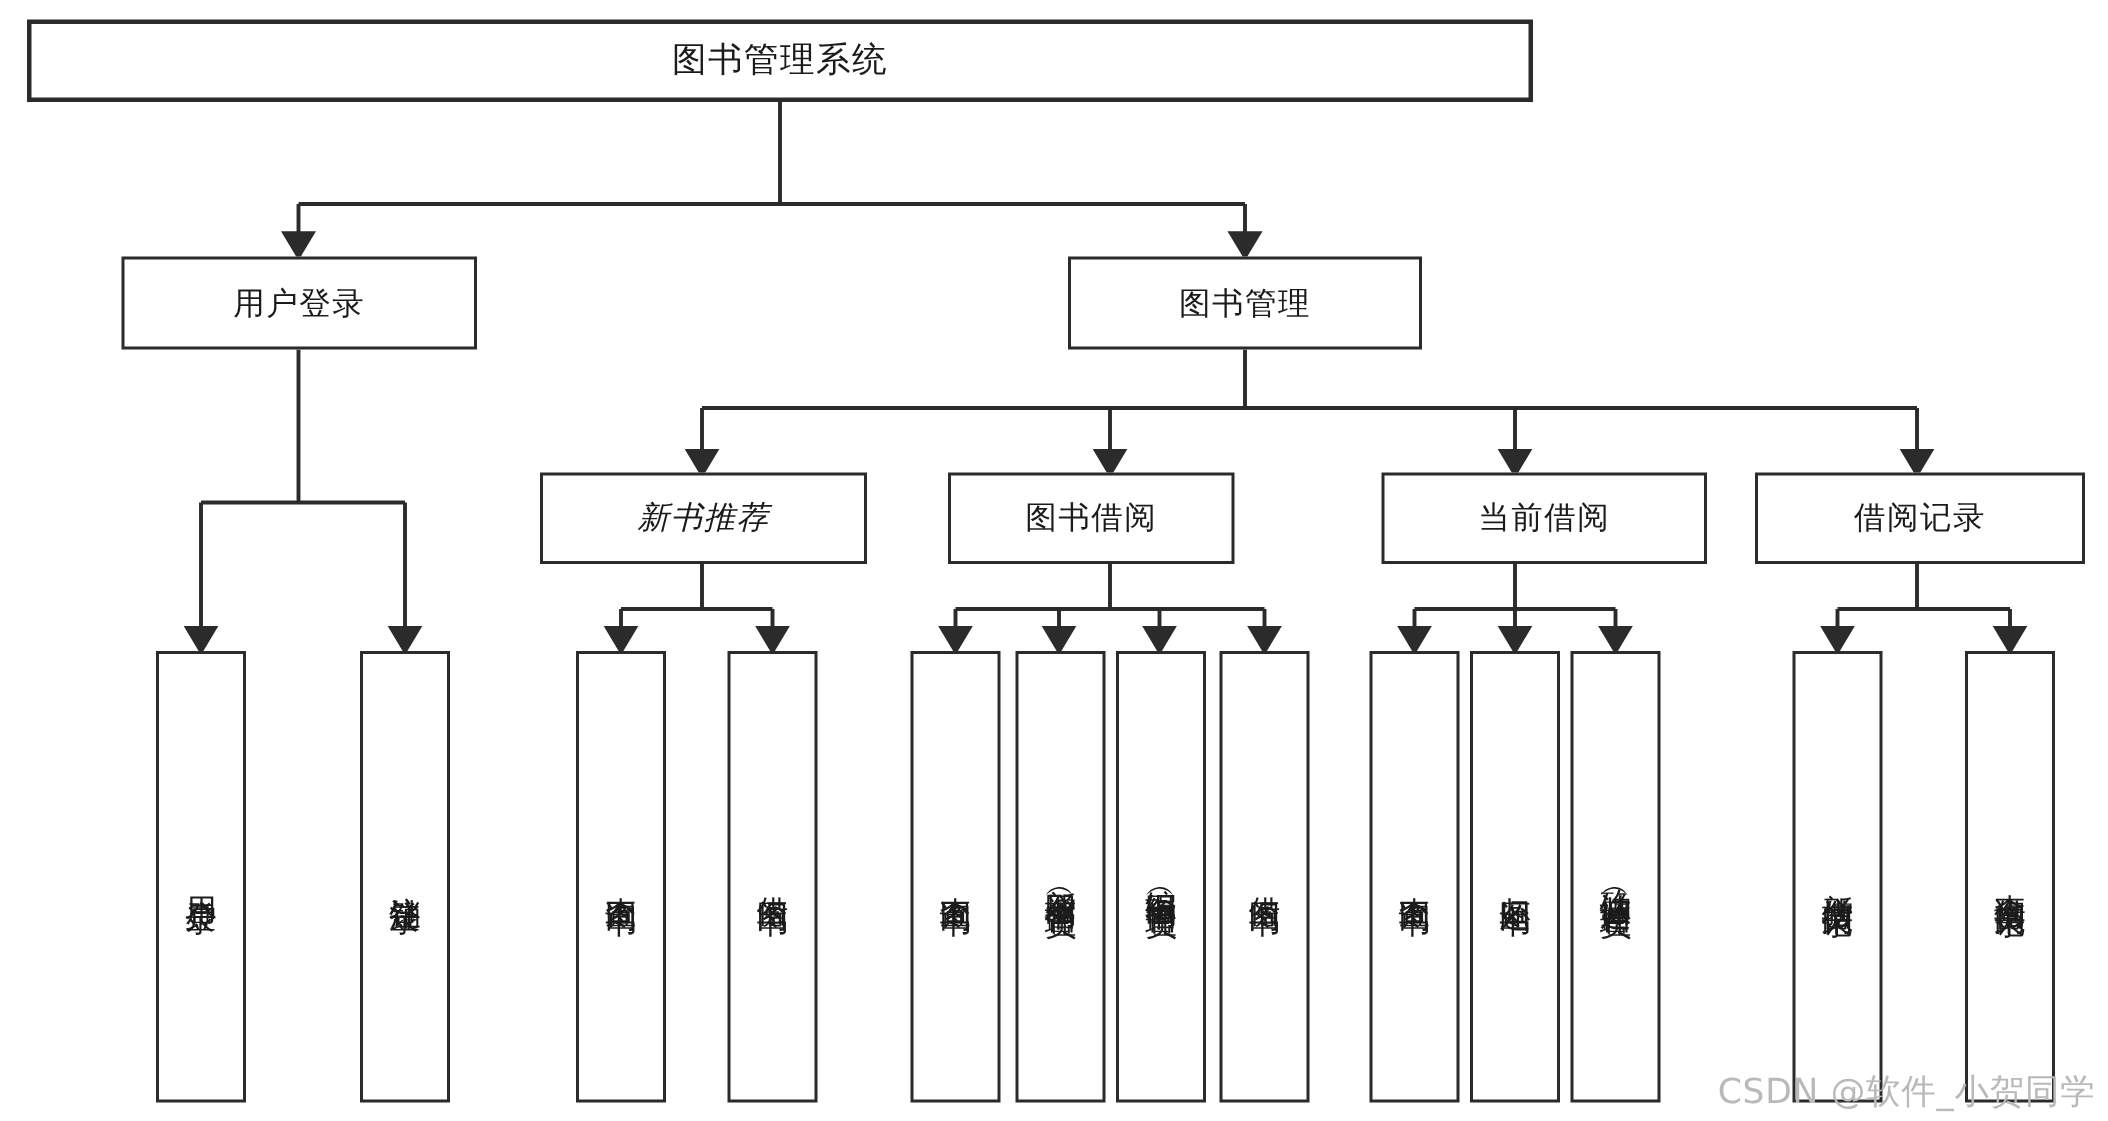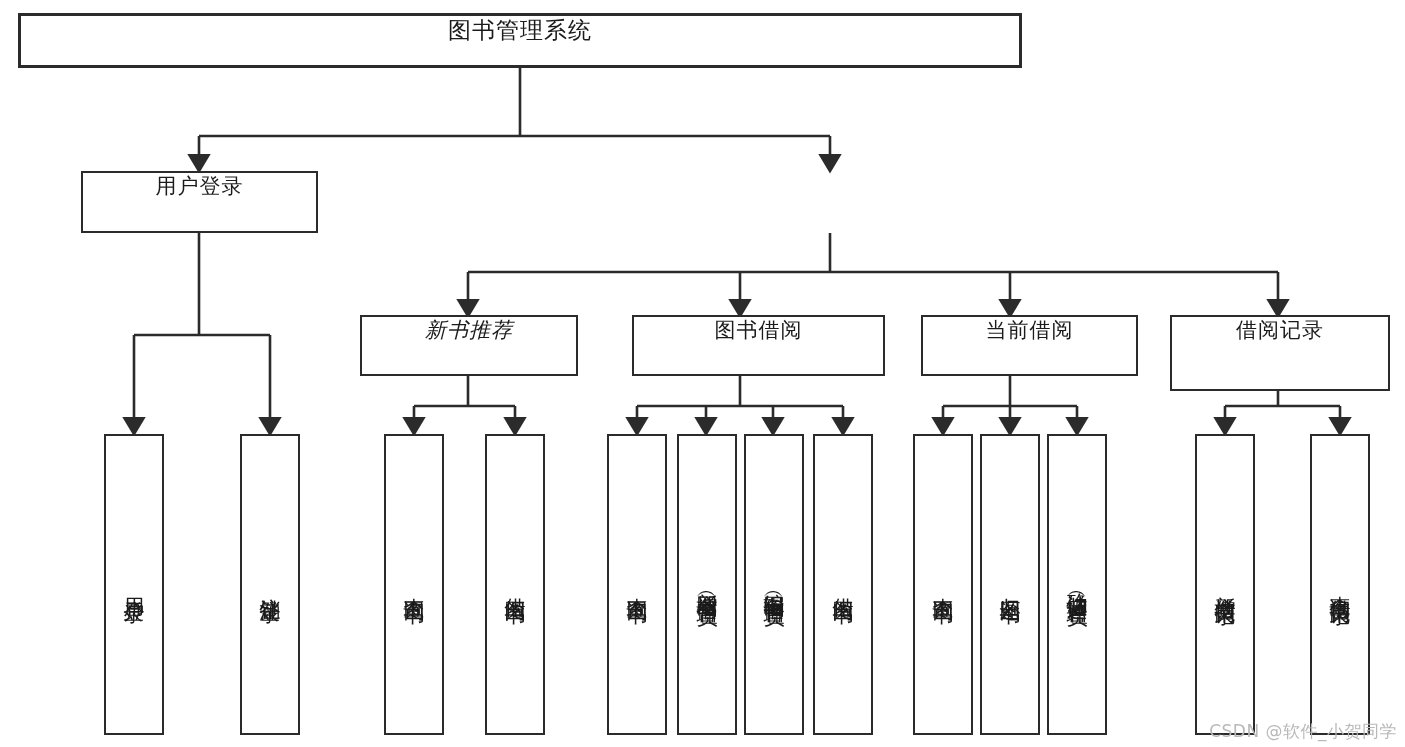--- a/index.html
+++ b/index.html
@@ -20,21 +20,21 @@
     left:0; top:0;
     width:1405px; height:747px;
     pointer-events:none;
   }
   .node{
     position:absolute;
     box-sizing:border-box;
     background:#ffffff;
     border:2.5px solid #2b2b2b;
     display:flex;
-    align-items:flex-start;
+    align-items:center;
     justify-content:center;
     z-index:2;
   }
   .node.root{ border-width:3px; }
   .node-label{
     font-size:22px;
     line-height:1.25;
     letter-spacing:1px;
     white-space:nowrap;
     color:#1b1b1b;
@@ -53,21 +53,21 @@
     font-size:21px;
     line-height:1.05;
     letter-spacing:2px;
     white-space:nowrap;
     max-height:282px;
   }
   .watermark{
     position:absolute;
     right:8px;
     bottom:4px;
-    font-size:17px;
+    font-size:23px;
     color:#b9b9b9;
     letter-spacing:0.5px;
     z-index:5;
     white-space:nowrap;
   }
 </style>
 </head>
 <body>
 
 <div id="canvas">
@@ -123,34 +123,37 @@
   </svg>
 
   <div class="node root" style="left:18px; top:13px; width:1004px; height:55px;">
     <span class="node-label">图书管理系统</span>
   </div>
 
   <div class="node lvl2" style="left:81px; top:171px; width:237px; height:62px;">
     <span class="node-label">用户登录</span>
   </div>
 
+  <div class="node lvl2" style="left:712px; top:171px; width:236px; height:62px;">
+    <span class="node-label">图书管理</span>
+  </div>
 
   <div class="node lvl2" style="left:360px; top:315px; width:218px; height:61px;font-style:italic;">
     <span class="node-label">新书推荐</span>
   </div>
 
-  <div class="node lvl2" style="left:632px; top:315px; width:253px; height:61px;">
+  <div class="node lvl2" style="left:632px; top:315px; width:191px; height:61px;">
     <span class="node-label">图书借阅</span>
   </div>
 
   <div class="node lvl2" style="left:901px; top:315px; width:217px; height:61px;margin-left:20px;">
     <span class="node-label">当前借阅</span>
   </div>
 
-  <div class="node lvl2" style="left:1170px; top:315px; width:220px; height:76px;">
+  <div class="node lvl2" style="left:1170px; top:315px; width:220px; height:61px;">
     <span class="node-label">借阅记录</span>
   </div>
 
   <div class="node leaf" style="left:104px; top:434px; width:60px; height:301px;">
     <span class="node-label">用户登录</span>
   </div>
 
   <div class="node leaf" style="left:240px; top:434px; width:60px; height:301px;">
     <span class="node-label">注销登录</span>
   </div>

